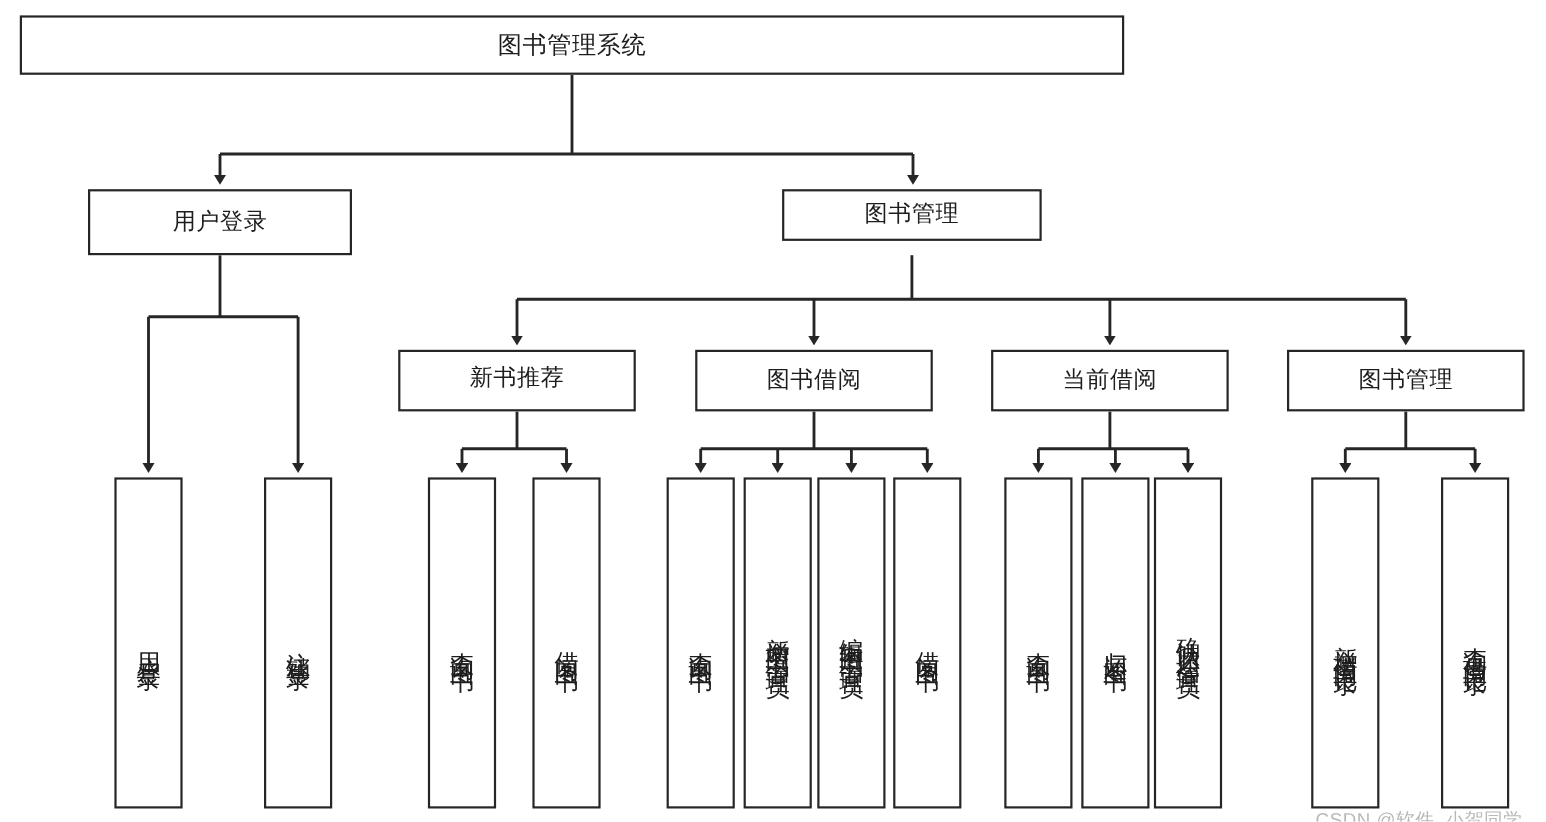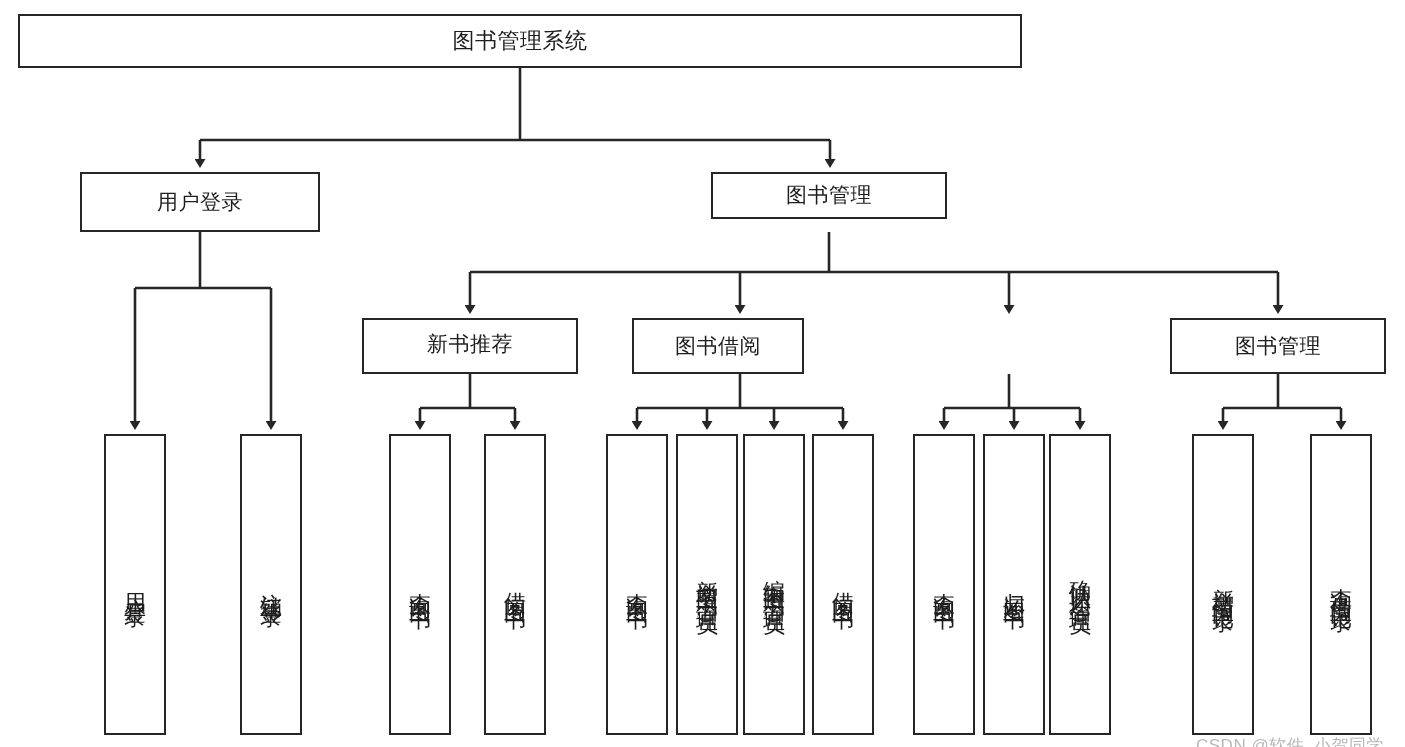--- a/index.html
+++ b/index.html
@@ -130,22 +130,25 @@
   <div class="node horiz" style="left:80px;top:172px;width:240px;height:60px;">
     <span class="label">用户登录</span>
   </div>
   <div class="node horiz" style="left:711px;top:172px;width:236px;height:47px;">
     <span class="label">图书管理</span>
   </div>
 
   <div class="node horiz" style="left:362px;top:318px;width:216px;height:56px;font-family:Liberation Mono, monospace;">
     <span class="label">新书推荐</span>
   </div>
-  <div class="node horiz" style="left:632px;top:318px;width:172px;height:56px;">
+  <div class="node horiz" style="left:632px;top:318px;width:216px;height:56px;">
     <span class="label">图书借阅</span>
+  </div>
+  <div class="node horiz" style="left:901px;top:318px;width:216px;height:56px;">
+    <span class="label">当前借阅</span>
   </div>
   <div class="node horiz" style="left:1170px;top:318px;width:216px;height:56px;">
     <span class="label">图书管理</span>
   </div>
 
   <div class="node vert" style="left:104px;top:434px;width:62px;height:301px;">
     <span class="label">用户登录</span>
   </div>
   <div class="node vert" style="left:240px;top:434px;width:62px;height:301px;">
     <span class="label">注销登录</span>

